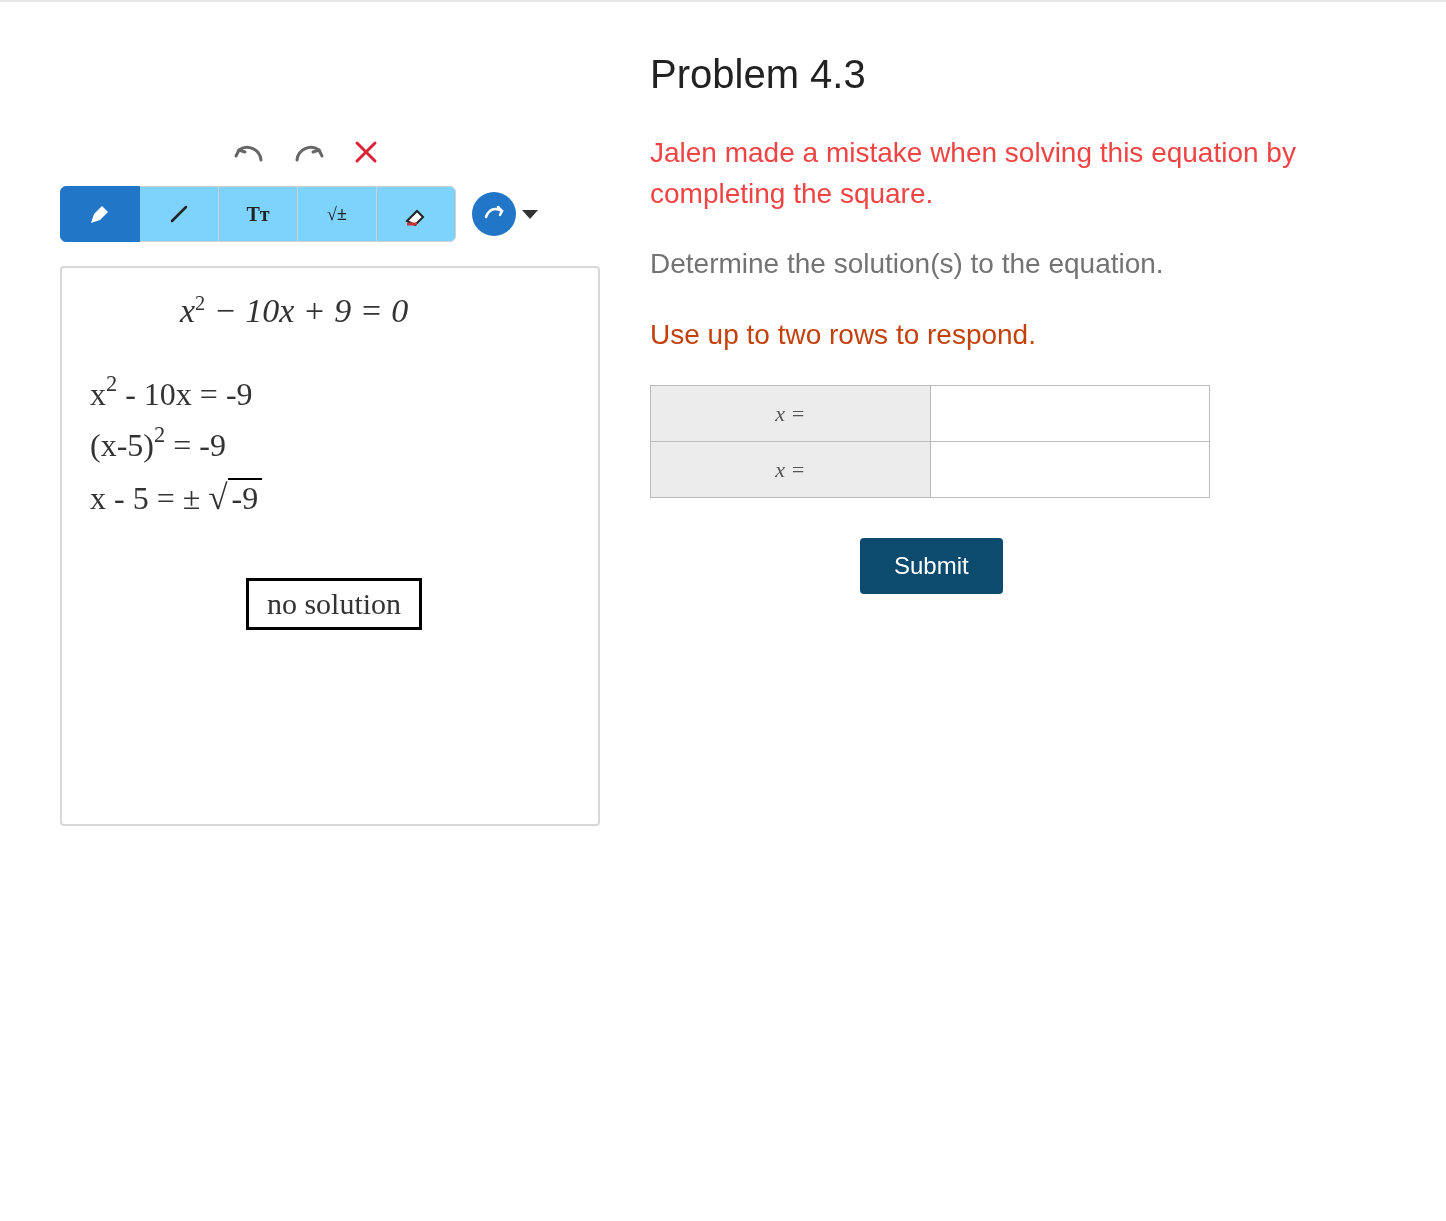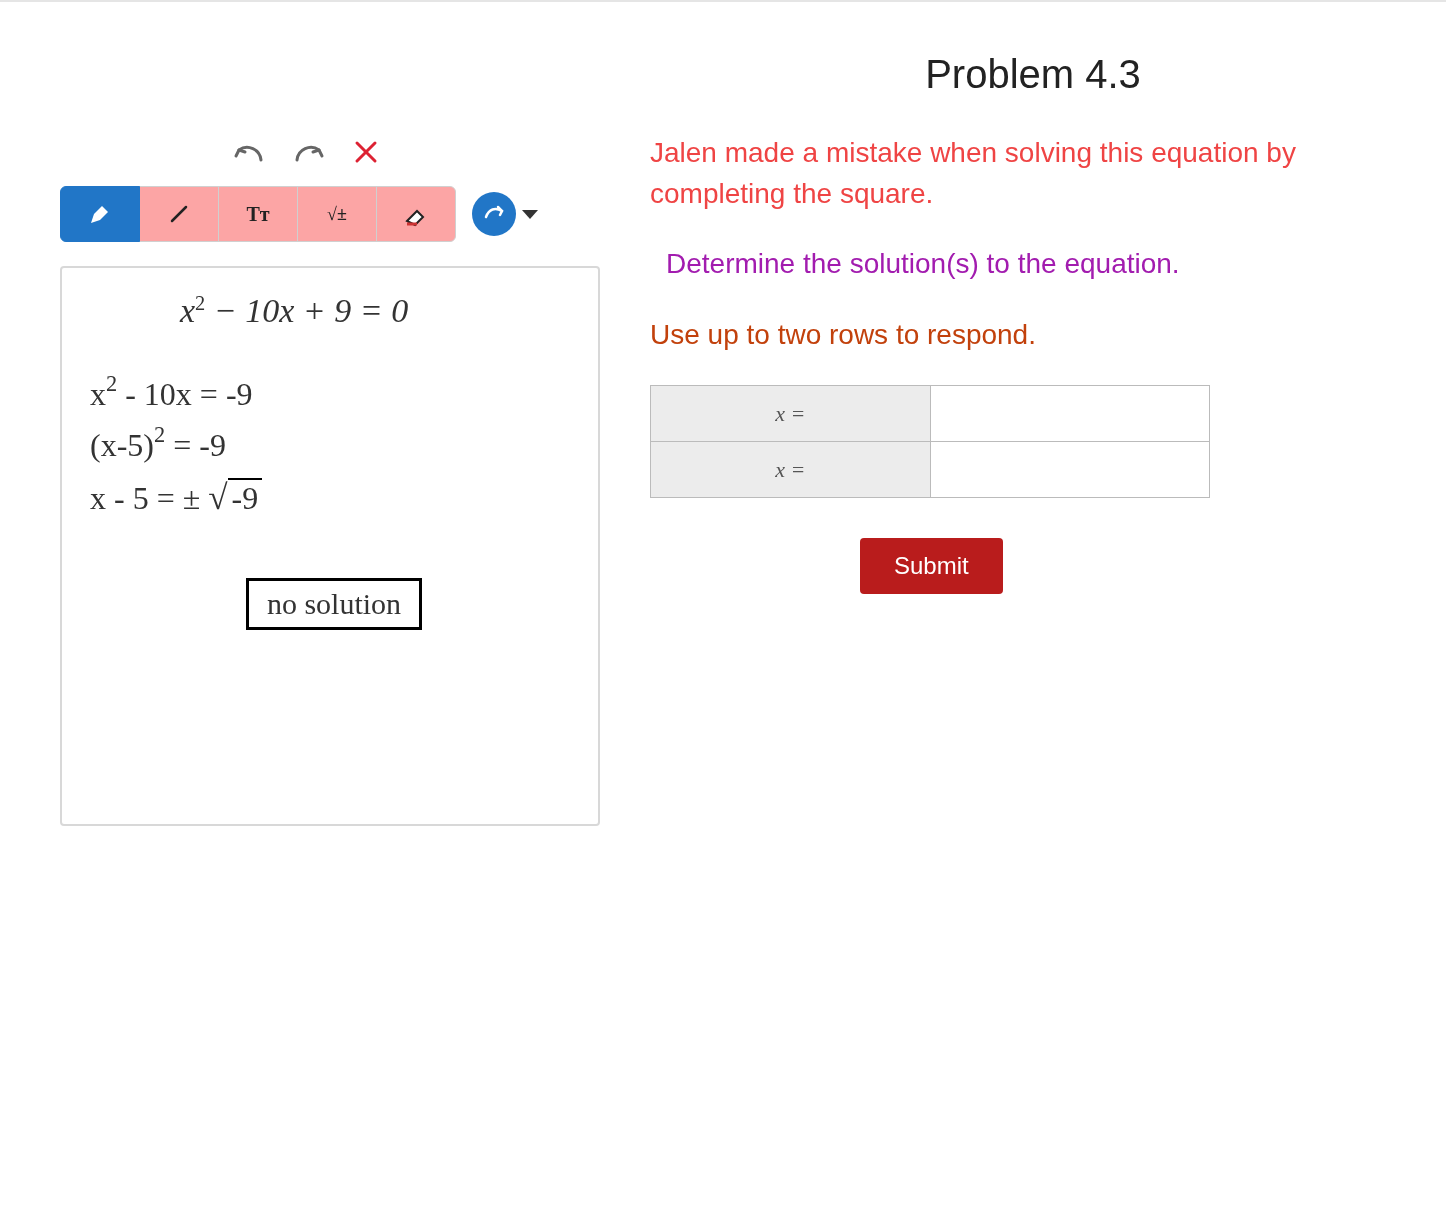--- a/index.html
+++ b/index.html
@@ -59,21 +59,21 @@
     display: flex;
     border-radius: 6px;
     overflow: visible;
   }
   .tool-btn {
     width: 80px;
     height: 56px;
     display: flex;
     align-items: center;
     justify-content: center;
-    background: #fca5a5;
+    background: #7dd3fc;
     border: 1px solid #d0d0d0;
     cursor: pointer;
     color: #222;
     font-weight: 600;
   }
   .tool-btn:not(:first-child){ margin-left:-1px; }
   .tool-btn:first-child { border-top-left-radius: 6px; border-bottom-left-radius: 6px;}
   .tool-btn:last-child  { border-top-right-radius: 6px; border-bottom-right-radius: 6px;}
   .tool-btn.active {
     background: #2176c7;
@@ -141,21 +141,20 @@
     margin-top: 46px;
   }
   .center-wrap{ text-align:center; }
 
   
   .problem-title {
     font-size: 40px;
     font-weight: 400;
     color: #222;
     margin: 0 0 36px 0;
-    text-align: center;
   }
   .instr {
     font-size: 28px;
     line-height: 1.45;
     color: #ef4444;
     margin: 0 0 30px 0;
   }
 
   .answer-table {
     border: 1px solid #bbb;
@@ -181,21 +180,21 @@
     width:100%;
     height:100%;
     border:none;
     outline:none;
     font-size:20px;
     padding:0 12px;
     background:transparent;
   }
 
   .submit-btn {
-    background: #b91c1c;
+    background: #0c4a6e;
     color: #fff;
     border: none;
     border-radius: 4px;
     font-size: 24px;
     padding: 14px 34px;
     margin-top: 40px;
     cursor: pointer;
     display: block;
     margin-left: 210px;
   }
@@ -289,21 +288,21 @@
       <div class="center-wrap">
         <div class="no-sol">no solution</div>
       </div>
     </div>
   </div>
 
   <div class="right-col">
     <h1 class="problem-title">Problem 4.3</h1>
 
     <p class="instr">Jalen made a mistake when solving this equation by completing the square.</p>
-    <p class="instr" style="color:#a21caf;margin-left:16px;">Determine the solution(s) to the equation.</p>
+    <p class="instr" style="color:#737373;">Determine the solution(s) to the equation.</p>
     <p class="instr" style="color:#c2410c;">Use up to two rows to respond.</p>
 
     <table class="answer-table">
       <tbody>
           <tr>
         <td class="label">x =</td>
         <td class="input-cell">
           <input type="text" value="" style="">
         </td>
       </tr>

